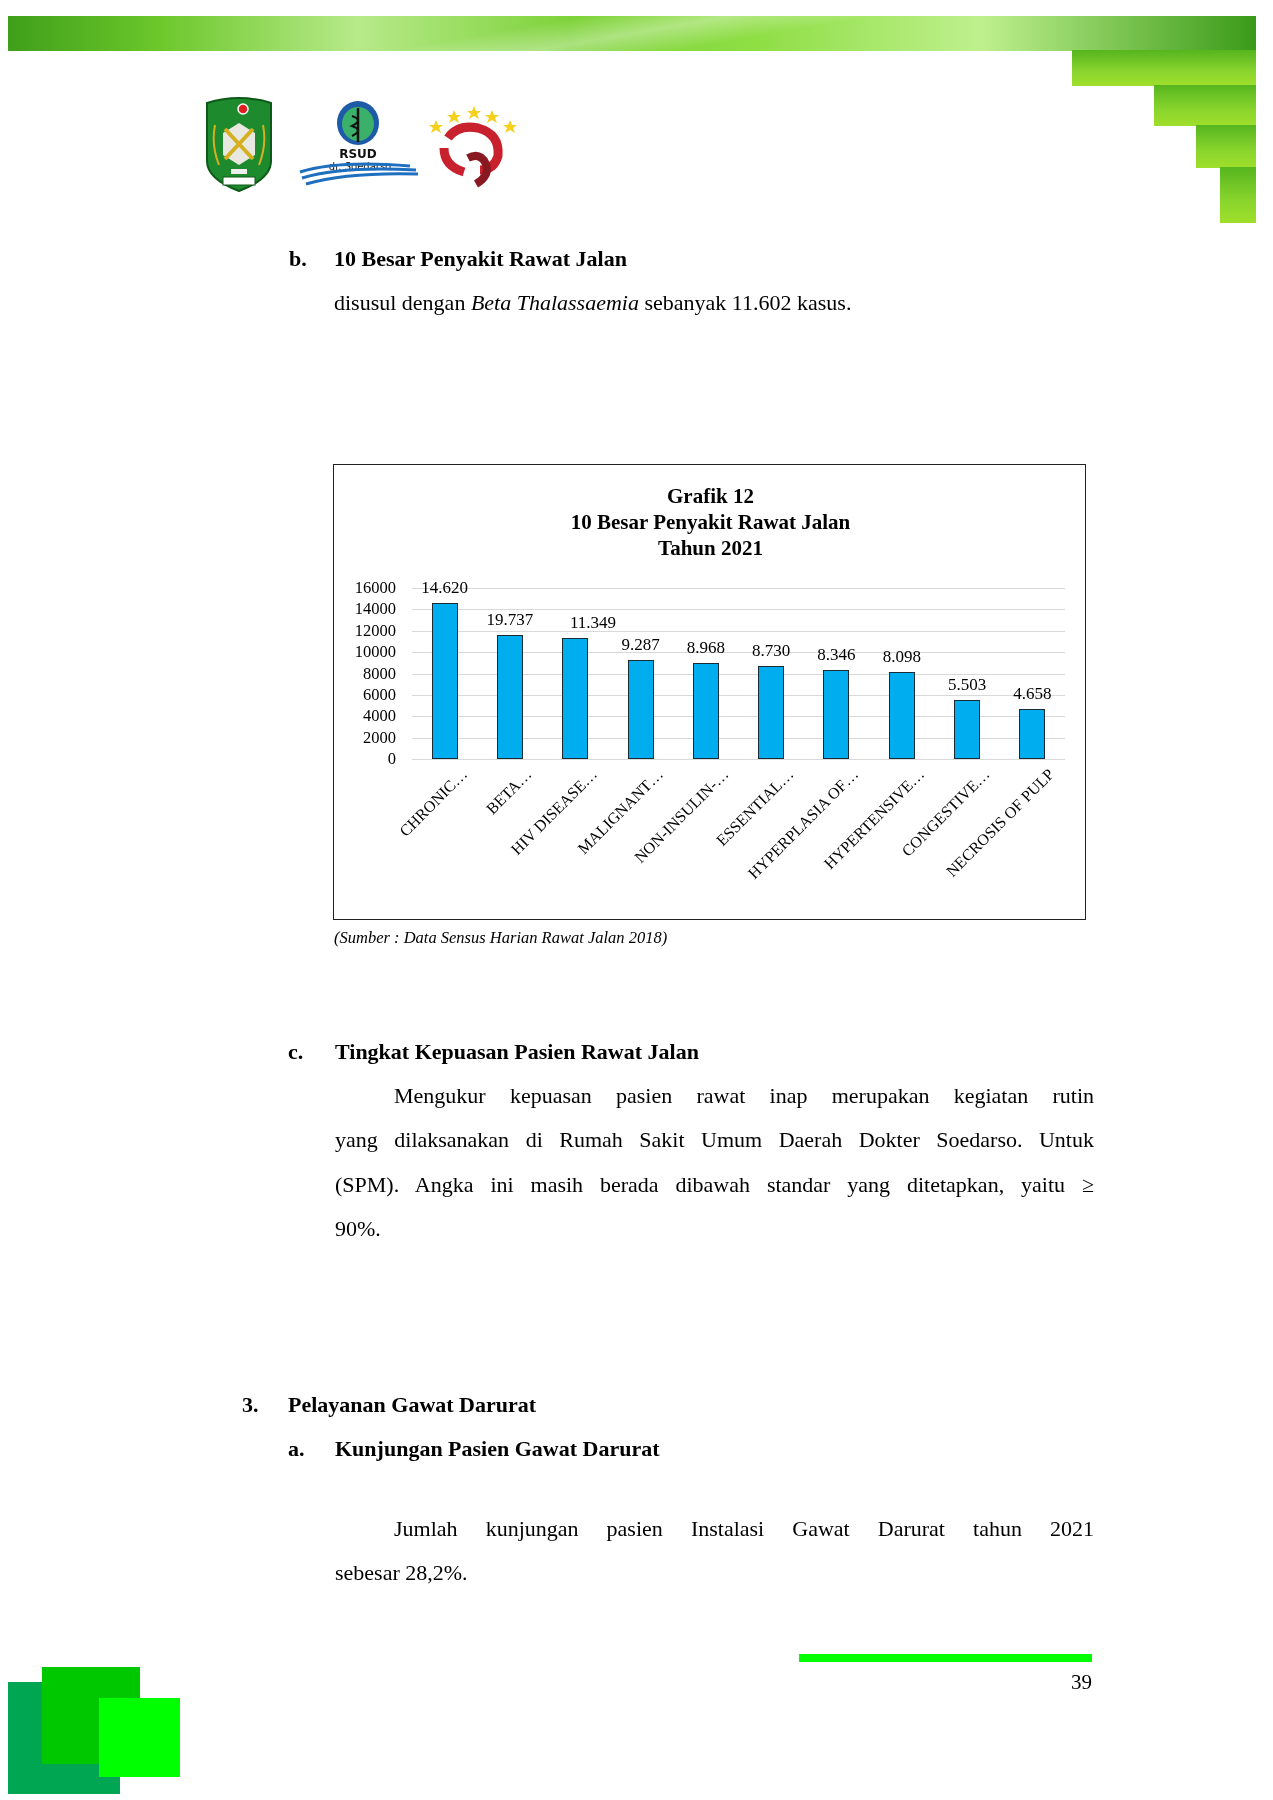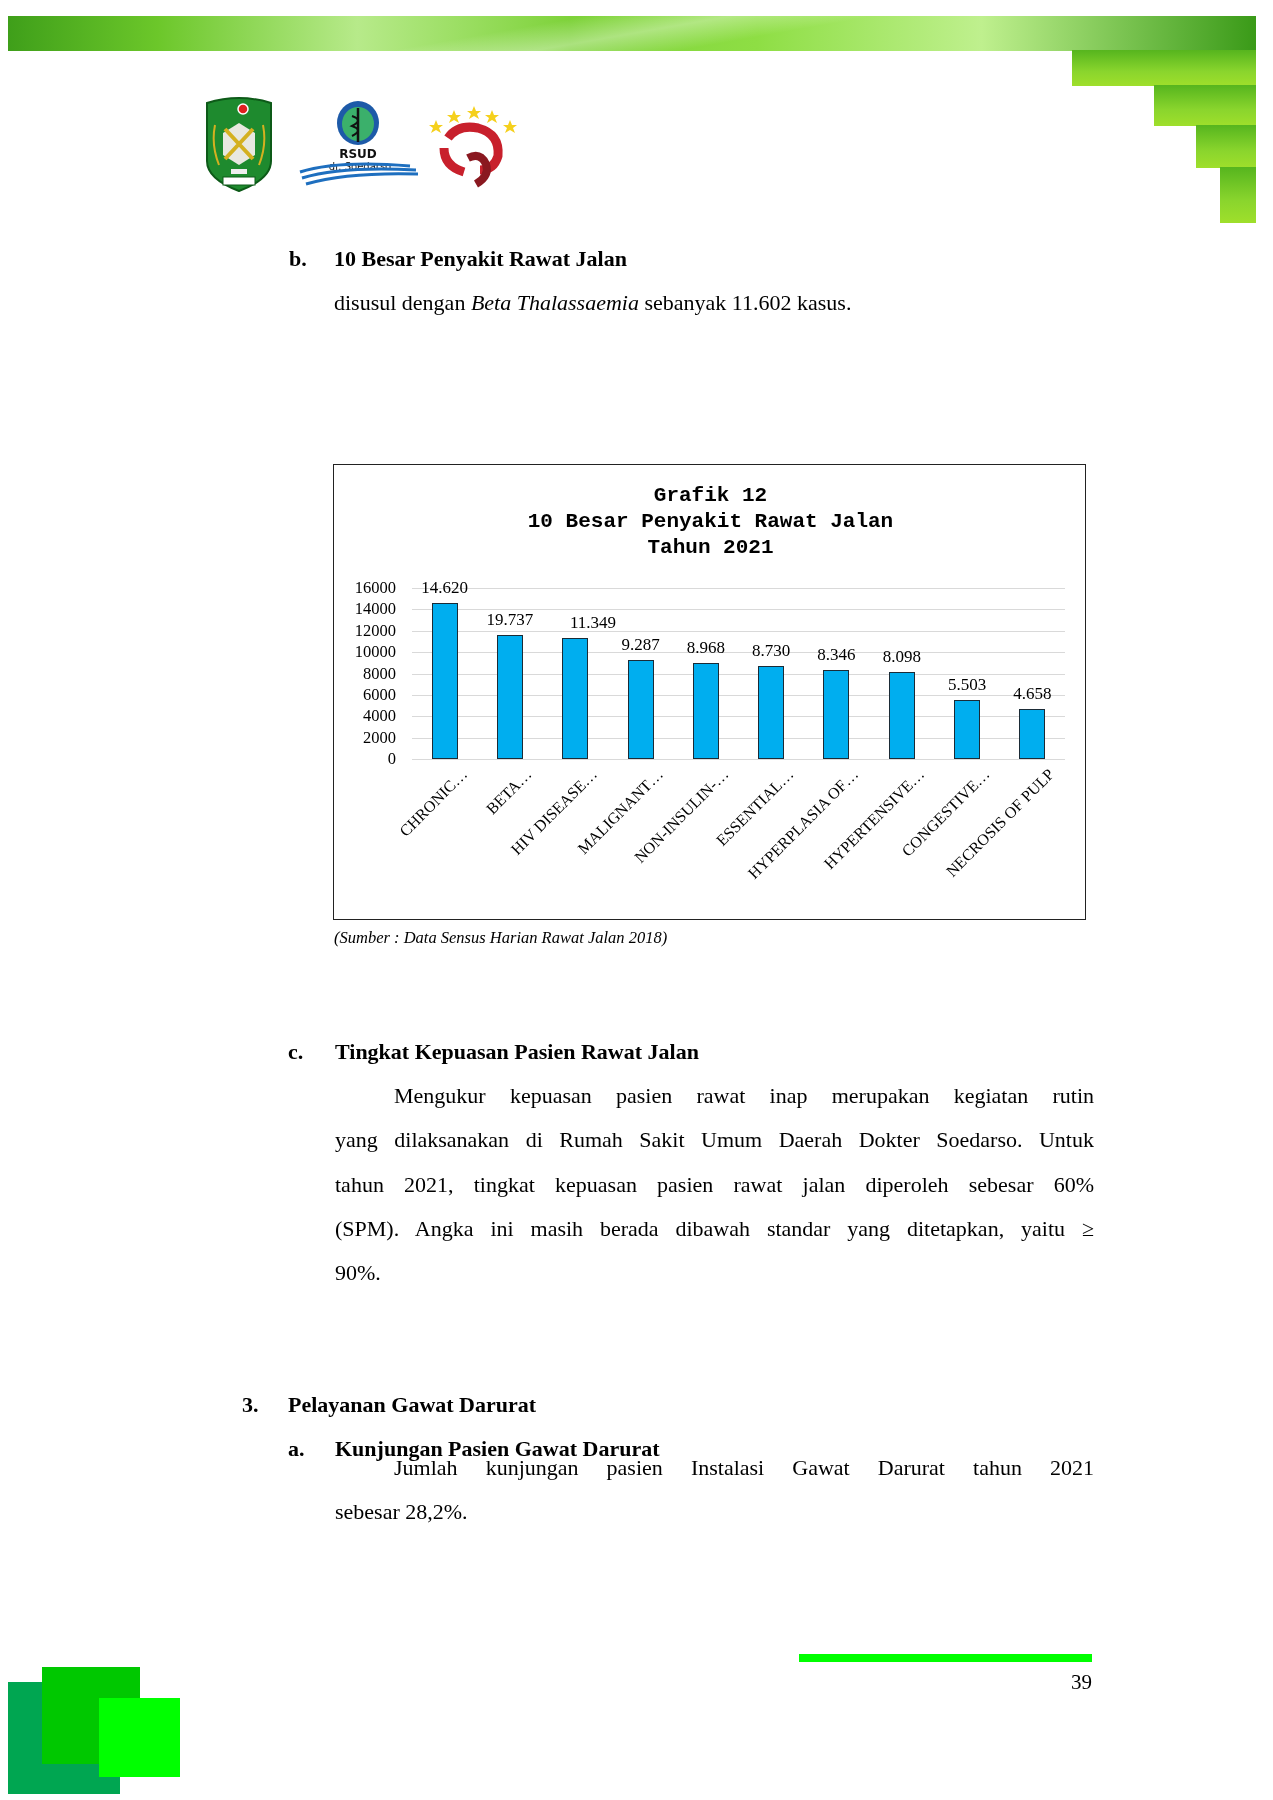--- a/index.html
+++ b/index.html
@@ -19,21 +19,21 @@
   
   .h { position: absolute; font-weight: bold; font-size: 22px; line-height: 26px; white-space: nowrap; }
   .p { position: absolute; font-size: 22px; line-height: 44.3px; text-align: justify; }
   .p .ind { display: inline-block; width: 59px; }
   .para-line { display: block; text-align: justify; text-align-last: justify; height: 44.3px; white-space: nowrap; }
   .para-line.end { text-align-last: left; }
   i { font-style: italic; }
 
   
   .frame { position: absolute; left: 333px; top: 464px; width: 753px; height: 456px; border: 1.5px solid #222; box-sizing: border-box; }
-  .ctitle { position: absolute; left: 333px; width: 755px; top: 483px; text-align: center; font-weight: bold; font-size: 21px; line-height: 26px; font-family: Liberation Mono, monospace; }
+  .ctitle { position: absolute; left: 333px; width: 755px; top: 483px; text-align: center; font-weight: bold; font-size: 21px; line-height: 26px; }
   .ytick { position: absolute; width: 60px; left: 336px; text-align: right; font-size: 16.5px; line-height: 18px; }
   .grid { position: absolute; left: 412px; width: 653px; height: 1px; background: #d9d9d9; }
   .bar { position: absolute; width: 26px; background: #00aeef; border: 1.5px solid #1b2b36; box-sizing: border-box; }
   .vlabel { position: absolute; width: 80px; text-align: center; font-size: 17px; line-height: 18px; }
   .xlabel { position: absolute; font-size: 16px; line-height: 16px; white-space: nowrap; transform-origin: 100% 0; transform: rotate(-45deg); text-align: right; }
   .caption { position: absolute; left: 334px; top: 928px; font-style: italic; font-size: 16.5px; white-space: nowrap; }
 
   
   .foot { position: absolute; }
   .pagenum { position: absolute; left: 1060px; top: 1670px; width: 32px; text-align: right; font-size: 21px; }
@@ -145,31 +145,30 @@
   </div>
 
 <div class="caption">(Sumber : Data Sensus Harian Rawat Jalan 2018)</div>
 
 <div class="h" style="left:288px; top:1039px;">c.</div>
 <div class="h" style="left:335px; top:1039px;">Tingkat Kepuasan Pasien Rawat Jalan</div>
 
 <div class="p" style="left:335px; top:1074px; width:759px;">
   <span class="para-line"><span class="ind"></span><span>Mengukur kepuasan pasien rawat inap merupakan kegiatan rutin</span></span>
   <span class="para-line">yang dilaksanakan di Rumah Sakit Umum Daerah Dokter Soedarso. Untuk</span>
-  <span class="para-line">tahun 2021, tingkat kepuasan pasien rawat jalan diperoleh sebesar 60%</span>
   <span class="para-line">(SPM). Angka ini masih berada dibawah standar yang ditetapkan, yaitu ≥</span>
   <span class="para-line end">90%.</span>
 </div>
 
 <div class="h" style="left:242px; top:1392px;">3.</div>
 <div class="h" style="left:288px; top:1392px;">Pelayanan Gawat Darurat</div>
 <div class="h" style="left:288px; top:1436px;">a.</div>
 <div class="h" style="left:335px; top:1436px;">Kunjungan Pasien Gawat Darurat</div>
 
-<div class="p" style="left:335px; top:1446px; width:759px;">
+<div class="p" style="left:335px; top:1507px; width:759px;">
   <span class="para-line"><span class="ind"></span><span>Jumlah kunjungan pasien Instalasi Gawat Darurat tahun 2021</span></span>
   <span class="para-line end">sebesar 28,2%.</span>
 </div>
 
 <div class="foot" style="left:799px; top:1654px; width:293px; height:8px; background:#00ff00;"></div>
 <div class="pagenum">39</div>
 <div class="foot" style="left:8px; top:1682px; width:112px; height:112px; background:#00a651;"></div>
 <div class="foot" style="left:42px; top:1667px; width:98px; height:97px; background:#00c800;"></div>
 <div class="foot" style="left:99px; top:1698px; width:81px; height:79px; background:#00ff00;"></div>
 

